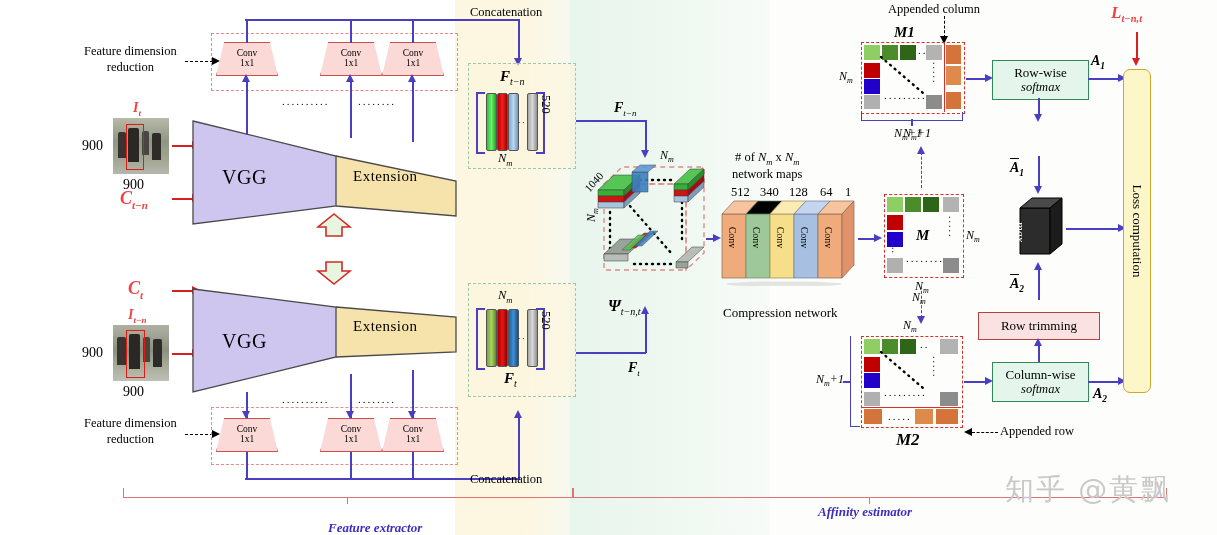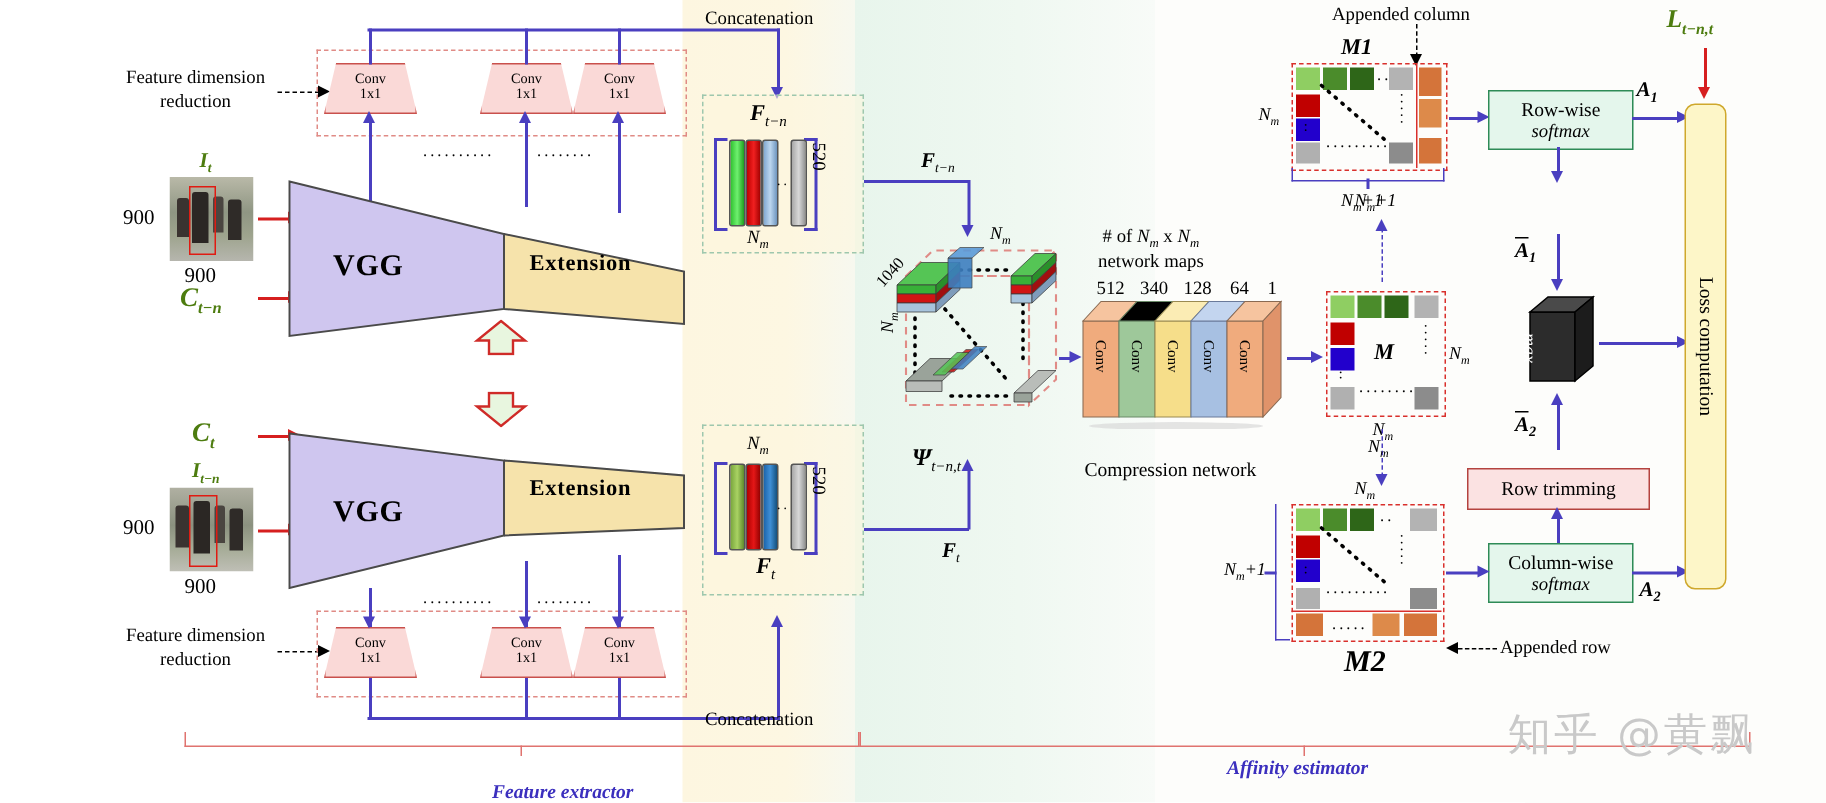--- a/index.html
+++ b/index.html
@@ -8,21 +8,21 @@
 
   
   .bg-band{position:absolute;top:0;height:535px;pointer-events:none;}
   #band-yellow{left:455px;width:115px;background:linear-gradient(90deg,#fdf6e0 0%,#fdf7e2 60%,#f7f8ef 100%);}
   #band-green{left:570px;width:200px;background:linear-gradient(90deg,#e8f5ec 0%,#eff8f1 55%,#f8fbf8 100%);}
   #band-white{left:770px;width:447px;background:#fdfdfb;}
 
   .lbl{position:absolute;white-space:nowrap;color:#000;}
   .ital{font-style:italic;}
   .bi{font-weight:bold;font-style:italic;}
-  .red{color:#4d7c0f;}
+  .red{color:#ef4444;}
   .purple-t{color:#3b2fbe;}
 
   
   .ln{position:absolute;background:#4a3fc0;}
   .lnh{height:1.6px;}
   .lnv{width:1.6px;}
 
   
   .ah{position:absolute;width:0;height:0;}
   .ah-d{border-left:4.5px solid transparent;border-right:4.5px solid transparent;border-top:8px solid #4a3fc0;}
@@ -44,21 +44,21 @@
   .boxp{position:absolute;border:1.4px solid #b4433f;background:#fbe2e2;display:flex;
         align-items:center;justify-content:center;}
   .boxparam{position:absolute;border:1.6px solid #cf2b28;background:#e8f6df;display:flex;
         align-items:center;justify-content:center;}
   .boxloss{position:absolute;border:1.6px solid #cfa82c;background:#fdf6c8;border-radius:7px;}
   .boxloss span{position:absolute;left:50%;top:50%;transform:translate(-50%,-50%) rotate(90deg);white-space:nowrap;}
 
   
   .trapv{position:absolute;}
   .trapv svg{display:block;}
-  .nettxt{position:absolute;font-weight:bold;letter-spacing:.5px;}
+  .nettxt{position:absolute;font-weight:normal;letter-spacing:.5px;}
 
   
   .conv11{position:absolute;width:62px;height:34px;}
   .conv11 .t{position:absolute;inset:0;background:#fad9d7;border:1.2px solid #c9504c;
     clip-path:polygon(13% 0,87% 0,100% 100%,0 100%);}
   .conv11 .c{position:absolute;inset:0;display:flex;flex-direction:column;align-items:center;
     justify-content:center;font-size:9.5px;line-height:1.05;}
 
   
   .thumb{position:absolute;width:56px;height:56px;overflow:hidden;border:0;}
@@ -545,21 +545,21 @@
   <div style="position:absolute;left:861px;top:407px;width:100px;height:0;border-top:1.3px solid #d9302c;"></div>
   <div class="dots" style="left:884px;top:386px;font-size:11px;">.........</div>
   <div class="dots" style="left:888px;top:410px;font-size:11px;">.....</div>
   <div class="dots" style="left:931px;top:356px;font-size:10px;writing-mode:vertical-rl;letter-spacing:2px;">.....</div>
   <div class="dots" style="left:867px;top:377px;font-size:10px;writing-mode:vertical-rl;letter-spacing:1px;">..</div>
   <div class="dots" style="left:920px;top:338px;font-size:11px;">..</div>
   <svg style="position:absolute;left:879px;top:350px;" width="50" height="42">
     <line x1="2" y1="2" x2="44" y2="38" stroke="#000" stroke-width="2.4" stroke-dasharray="1,5" stroke-linecap="round"></line>
   </svg>
   <div class="lbl" style="left:903px;top:318px;font-size:12px;font-style:italic;">N<sub style="font-size:8px;">m</sub></div>
-  <div class="lbl bi" style="left:896px;top:430px;font-size:20px;">M2</div>
+  <div class="lbl bi" style="left:896px;top:430px;font-size:17px;">M2</div>
 
   <div class="brace" style="left:850px;top:336px;width:9px;height:90px;border-right:none;"></div>
   <div class="ln lnh" style="left:843px;top:381px;width:8px;"></div>
   <div class="lbl" style="left:816px;top:372px;font-size:12px;font-style:italic;">N<sub style="font-size:8px;">m</sub>+1</div>
 
   <div class="ln lnh" style="left:964px;top:381px;width:24px;"></div>
   <div class="ah ah-r" style="left:985px;top:377px;"></div>
 
   <div class="lbl" style="left:1000px;top:424px;font-size:12.5px;">Appended row</div>
   <div style="position:absolute;left:972px;top:431.5px;width:26px;height:0;border-top:1.6px dashed #000;"></div>

